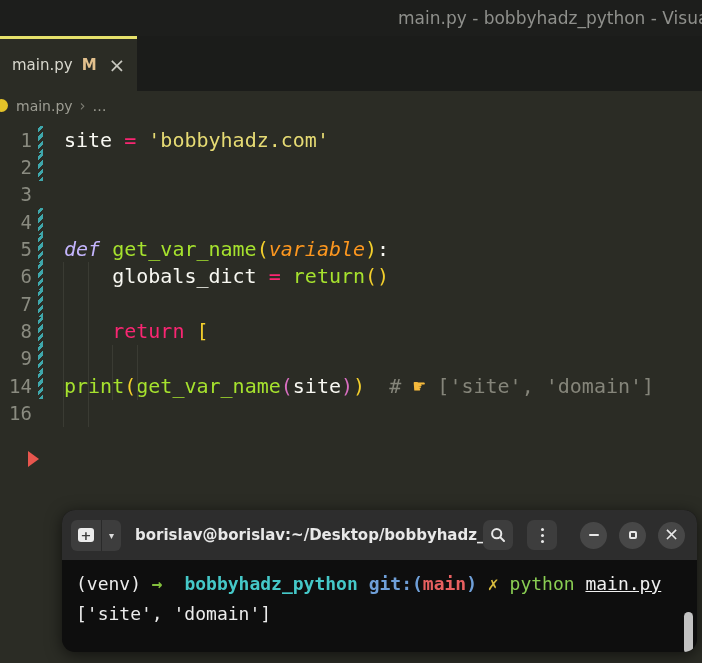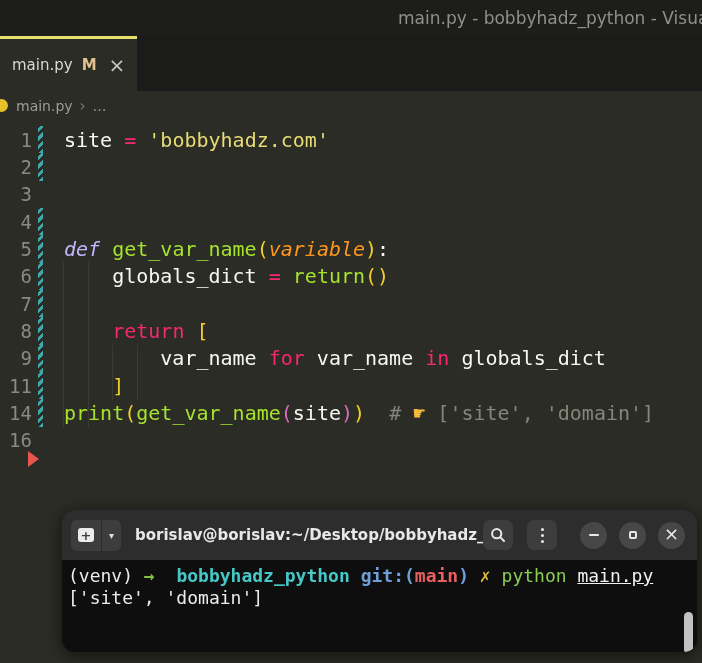--- a/index.html
+++ b/index.html
@@ -51,21 +51,21 @@
   .sqbtn{width:30px;height:30px;border-radius:7px;background:#3d3d3d;display:flex;align-items:center;justify-content:center;flex:none;}
   .btn-search{margin-right:14px;}
   .btn-menu{margin-right:23px;}
   .kebab{display:flex;flex-direction:column;gap:3px;}
   .kebab i{width:3px;height:3px;border-radius:50%;background:#e8e8e8;display:block;}
   .circ{width:27px;height:27px;border-radius:50%;background:#474747;display:flex;align-items:center;justify-content:center;flex:none;margin-right:12px;}
   .min-glyph{width:10px;height:2px;background:#e8e8e8;border-radius:1px;}
   .max-glyph{width:8px;height:8px;border:2px solid #e8e8e8;border-radius:2px;box-sizing:border-box;}
   .x-glyph{color:#e8e8e8;font-size:18px;line-height:1;margin-top:-2px;}
   .term-body{position:relative;height:92px;padding:5px 0 0 6px;}
-  .trow{margin:0;font-family:"DejaVu Sans Mono",monospace;font-size:18px;line-height:22px;white-space:pre;}
+  .trow{margin:8px;font-family:"DejaVu Sans Mono",monospace;font-size:18px;line-height:22px;white-space:pre;}
   .tt-tw{color:#ececec}.tt-tg{color:#83c03d;font-weight:bold}.tt-tc{color:#45c8c8;font-weight:bold}
   .tt-tb{color:#6f9fd8;font-weight:bold}.tt-tr{color:#e86060;font-weight:bold}
   .tt-ty{color:#d9bc3e}.tt-tgr{color:#8ace53}.tt-tu{color:#f0f0f0;text-decoration:underline}
   .term-scroll{position:absolute;right:4px;bottom:3px;width:9px;height:42px;border-radius:5px;background:#c2c2c2;}
 </style>
 </head>
 <body>
 
 <div class="titlebar">
   <div class="wtitle">main.py - bobbyhadz_python - Visua</div>
@@ -127,26 +127,20 @@
         <pre class="ctext"></pre>
       </div>
       <div class="crow">
         <div class="ln">8</div>
         <div class="gmark mod"></div>
         <pre class="ctext"><span class="tk-w">    </span><span class="tk-p">return</span><span class="tk-w"> </span><span class="tk-b1">[</span></pre>
       </div>
       <div class="crow">
         <div class="ln">9</div>
         <div class="gmark mod"></div>
-        <pre class="ctext"><span class="tk-w">        var_name </span><span class="tk-p">for</span><span class="tk-w"> var_name </span><span class="tk-p">in</span><span class="tk-w"> globals_dict</span></pre>
-      </div>
-      <div class="crow">
-        <div class="ln">11</div>
-        <div class="gmark mod"></div>
-        <pre class="ctext"><span class="tk-w">    </span><span class="tk-b1">]</span></pre>
       </div>
       <div class="crow">
         <div class="ln">14</div>
         <div class="gmark mod"></div>
         <pre class="ctext"><span class="tk-g">print</span><span class="tk-b1">(</span><span class="tk-g">get_var_name</span><span class="tk-b2">(</span><span class="tk-w">site</span><span class="tk-b2">)</span><span class="tk-b1">)</span><span class="tk-w">  </span><span class="tk-cm"># </span><span class="tk-em">☛</span><span class="tk-cm"> ['site', 'domain']</span></pre>
       </div>
       <div class="crow">
         <div class="ln">16</div>
         <div class="gmark"></div>
         <pre class="ctext"></pre>

